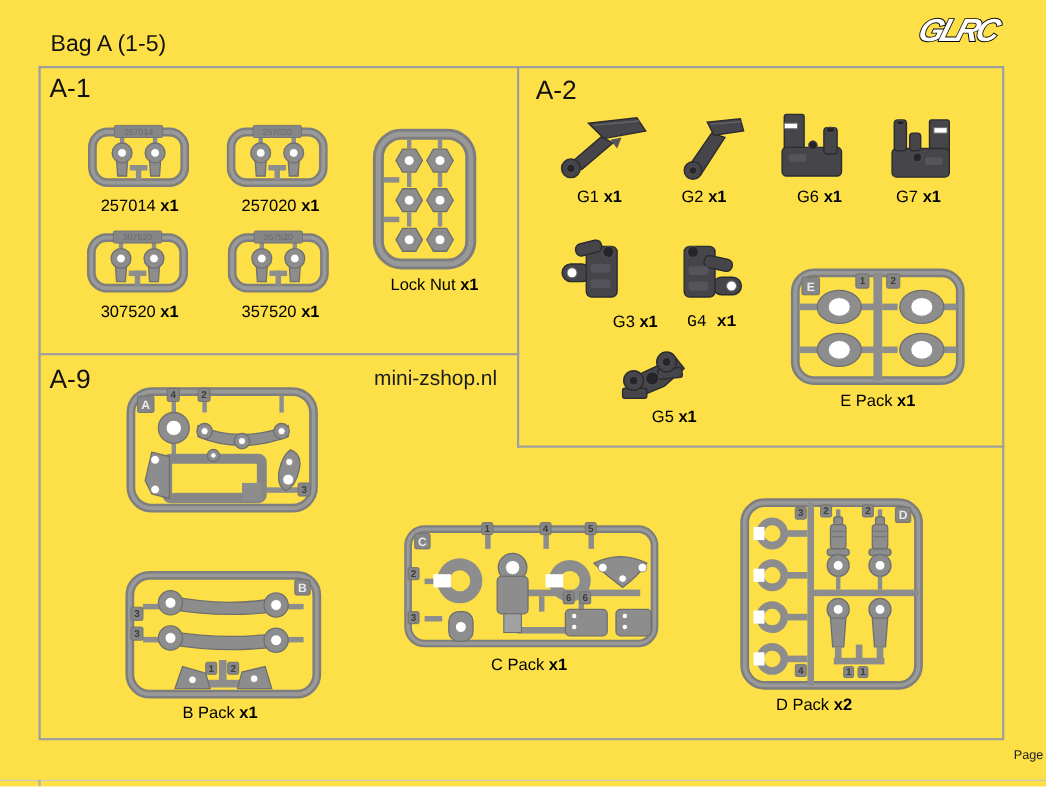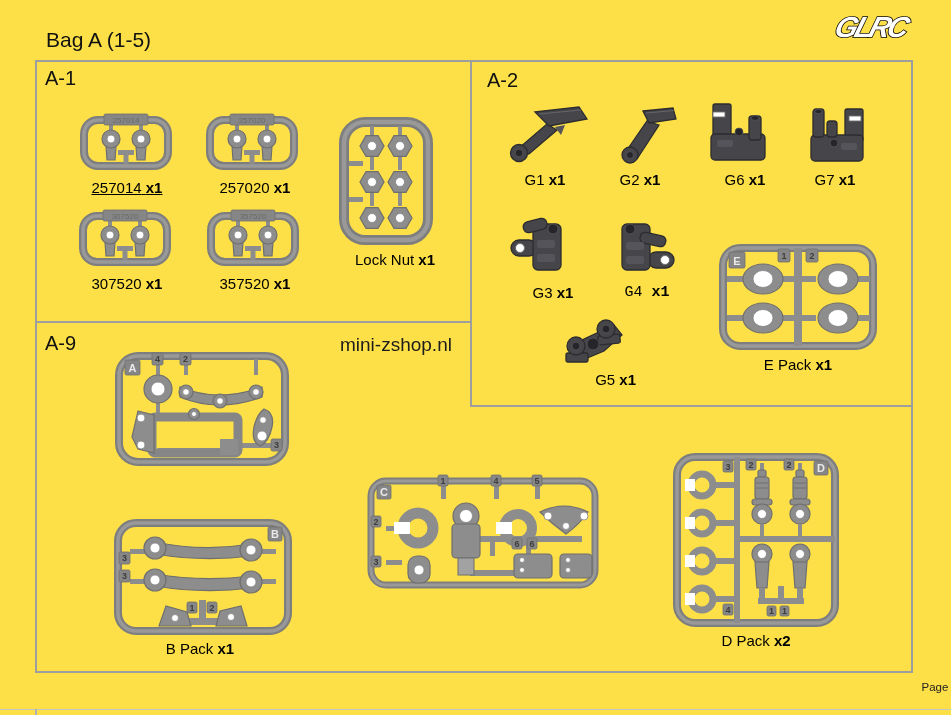--- a/index.html
+++ b/index.html
@@ -1,20 +1,20 @@
 <!DOCTYPE html>
 <html><head>
 <meta charset="utf-8">
 <style>
   html,body{margin:0;padding:0;background:#fff;}
   .page{position:relative;width:951px;height:715px;background:#fde047;overflow:hidden;
         font-family:"Liberation Sans",sans-serif;color:#1a1a1a;}
   .abs{position:absolute;}
   .title{font-size:21px;color:#111;}
-  .sec-label{font-size:20px;color:#111;}
+  .sec-label{font-size:24px;color:#111;}
   .box{border:2px solid #9e9e9e;box-sizing:border-box;}
   .hline{background:#9e9e9e;height:2px;}
   .vline{background:#9e9e9e;width:2px;}
   .part-label{font-size:15px;color:#000;text-align:center;white-space:nowrap;}
   .part-label .qty{font-weight:bold;}
   .watermark{font-size:19px;color:#1c1c1c;}
   .pageno{font-size:11.5px;color:#222;text-align:right;}
   .pgline{background:#c6c6c6;height:1px;}
   .pgtick{background:#b0b0b0;width:2px;height:6px;}
   svg{display:block;}
@@ -118,21 +118,21 @@
     <rect class="run" x="38" y="38" width="16" height="5"></rect>
       <rect class="run" x="43.5" y="38" width="5" height="14"></rect>
     <path class="sp" d="M26 34 L36 34 L35 48 L27 48 Z"></path>
       <path class="sp" d="M56 34 L66 34 L65 48 L57 48 Z"></path>
     <circle class="sp" cx="31" cy="27" r="9"></circle>
       <circle class="hole" cx="31" cy="27" r="4"></circle>
     <circle class="sp" cx="61" cy="27" r="9"></circle>
       <circle class="hole" cx="61" cy="27" r="4"></circle>
   </svg>
 
-  <div class="abs part-label" style="left:67px;top:179px;width:120px;text-decoration:underline;">
+  <div class="abs part-label" style="left:67px;top:179px;width:120px;">
     <span>257014</span>
     <span class="qty">x1</span>
   </div>
   <div class="abs part-label" style="left:195px;top:179px;width:120px;">
     <span>257020</span>
     <span class="qty">x1</span>
   </div>
   <div class="abs part-label" style="left:67px;top:275px;width:120px;">
     <span>307520</span>
     <span class="qty">x1</span>
@@ -243,29 +243,29 @@
     <span class="qty">x1</span>
   </div>
   <div class="abs part-label" style="left:700px;top:171px;width:90px;">
     <span>G6</span>
     <span class="qty">x1</span>
   </div>
   <div class="abs part-label" style="left:790px;top:171px;width:90px;">
     <span>G7</span>
     <span class="qty">x1</span>
   </div>
-  <div class="abs part-label" style="left:508px;top:284px;width:90px;">
+  <div class="abs part-label" style="left:508px;top:284px;width:90px;text-align:right;">
     <span>G3</span>
     <span class="qty">x1</span>
   </div>
   <div class="abs part-label" style="left:602px;top:284px;width:90px;font-family:Liberation Mono, monospace;">
     <span>G4</span>
     <span class="qty">x1</span>
   </div>
-  <div class="abs part-label" style="left:546px;top:371px;width:90px;text-align:right;">
+  <div class="abs part-label" style="left:568px;top:371px;width:90px;">
     <span>G5</span>
     <span class="qty">x1</span>
   </div>
 
   <svg class="abs" style="left:718px;top:243px;" width="160" height="108" viewBox="0 0 160 108">
     <rect class="sr" x="5" y="5" width="150" height="98" rx="17" stroke-width="8"></rect>
     <rect class="sr2" x="5" y="5" width="150" height="98" rx="17" stroke-width="3.5"></rect>
     <rect class="run" x="76" y="5" width="8" height="98"></rect>
     <rect class="run" x="9" y="33" width="16" height="6"></rect>
       <rect class="run" x="9" y="72" width="16" height="6"></rect>
@@ -414,20 +414,24 @@
     <text class="tagt" x="171" y="11.5">5</text>
     <rect class="tagr" x="5" y="44" width="10" height="11" rx="1.5"></rect>
     <text class="tagt" x="10" y="52.5">2</text>
     <rect class="tagr" x="5" y="84" width="10" height="11" rx="1.5"></rect>
     <text class="tagt" x="10" y="92.5">3</text>
     <rect class="tagr" x="146" y="66" width="10" height="11" rx="1.5"></rect>
     <text class="tagt" x="151" y="74.5">6</text>
     <rect class="tagr" x="161" y="66" width="10" height="11" rx="1.5"></rect>
     <text class="tagt" x="166" y="74.5">6</text>
   </svg>
+  <div class="abs part-label" style="left:364px;top:596px;width:234px;">
+    <span>C Pack</span>
+    <span class="qty">x1</span>
+  </div>
 
   <svg class="abs" style="left:672px;top:452px;" width="168" height="176" viewBox="0 0 168 176">
     <rect class="sr" x="5" y="5" width="158" height="166" rx="18" stroke-width="8"></rect>
     <rect class="sr2" x="5" y="5" width="158" height="166" rx="18" stroke-width="3.5"></rect>
     <rect class="run" x="62" y="5" width="6" height="166"></rect>
     <rect class="run" x="68" y="84" width="95" height="6"></rect>
     <rect class="run" x="40" y="30" width="22" height="6"></rect>
       <rect class="run" x="40" y="68" width="22" height="6"></rect>
     <rect class="run" x="40" y="106" width="22" height="6"></rect>
       <rect class="run" x="40" y="144" width="22" height="6"></rect>
@@ -475,21 +479,21 @@
     <text class="tagt" x="79" y="15.5">2</text>
     <rect class="tagr" x="112" y="7" width="10" height="11" rx="1.5"></rect>
     <text class="tagt" x="117" y="15.5">2</text>
     <rect class="tagr" x="142" y="9" width="14" height="14" rx="1.5"></rect>
     <text class="tagL" x="149" y="20">D</text>
     <rect class="tagr" x="95" y="154" width="9" height="10" rx="1.5"></rect>
     <text class="tagt" x="99.5" y="162">1</text>
     <rect class="tagr" x="108" y="154" width="9" height="10" rx="1.5"></rect>
     <text class="tagt" x="112.5" y="162">1</text>
   </svg>
-  <div class="abs part-label" style="left:672px;top:632px;width:168px;">
+  <div class="abs part-label" style="left:656px;top:632px;width:168px;">
     <span>D Pack</span>
     <span class="qty">x2</span>
   </div>
 
   <div class="abs pageno" style="left:900px;top:681px;width:58px;">Page 2</div>
   <div class="abs pgline" style="left:0;top:709px;width:951px;"></div>
   <div class="abs pgtick" style="left:35px;top:709px;"></div>
 
 </div>
 

